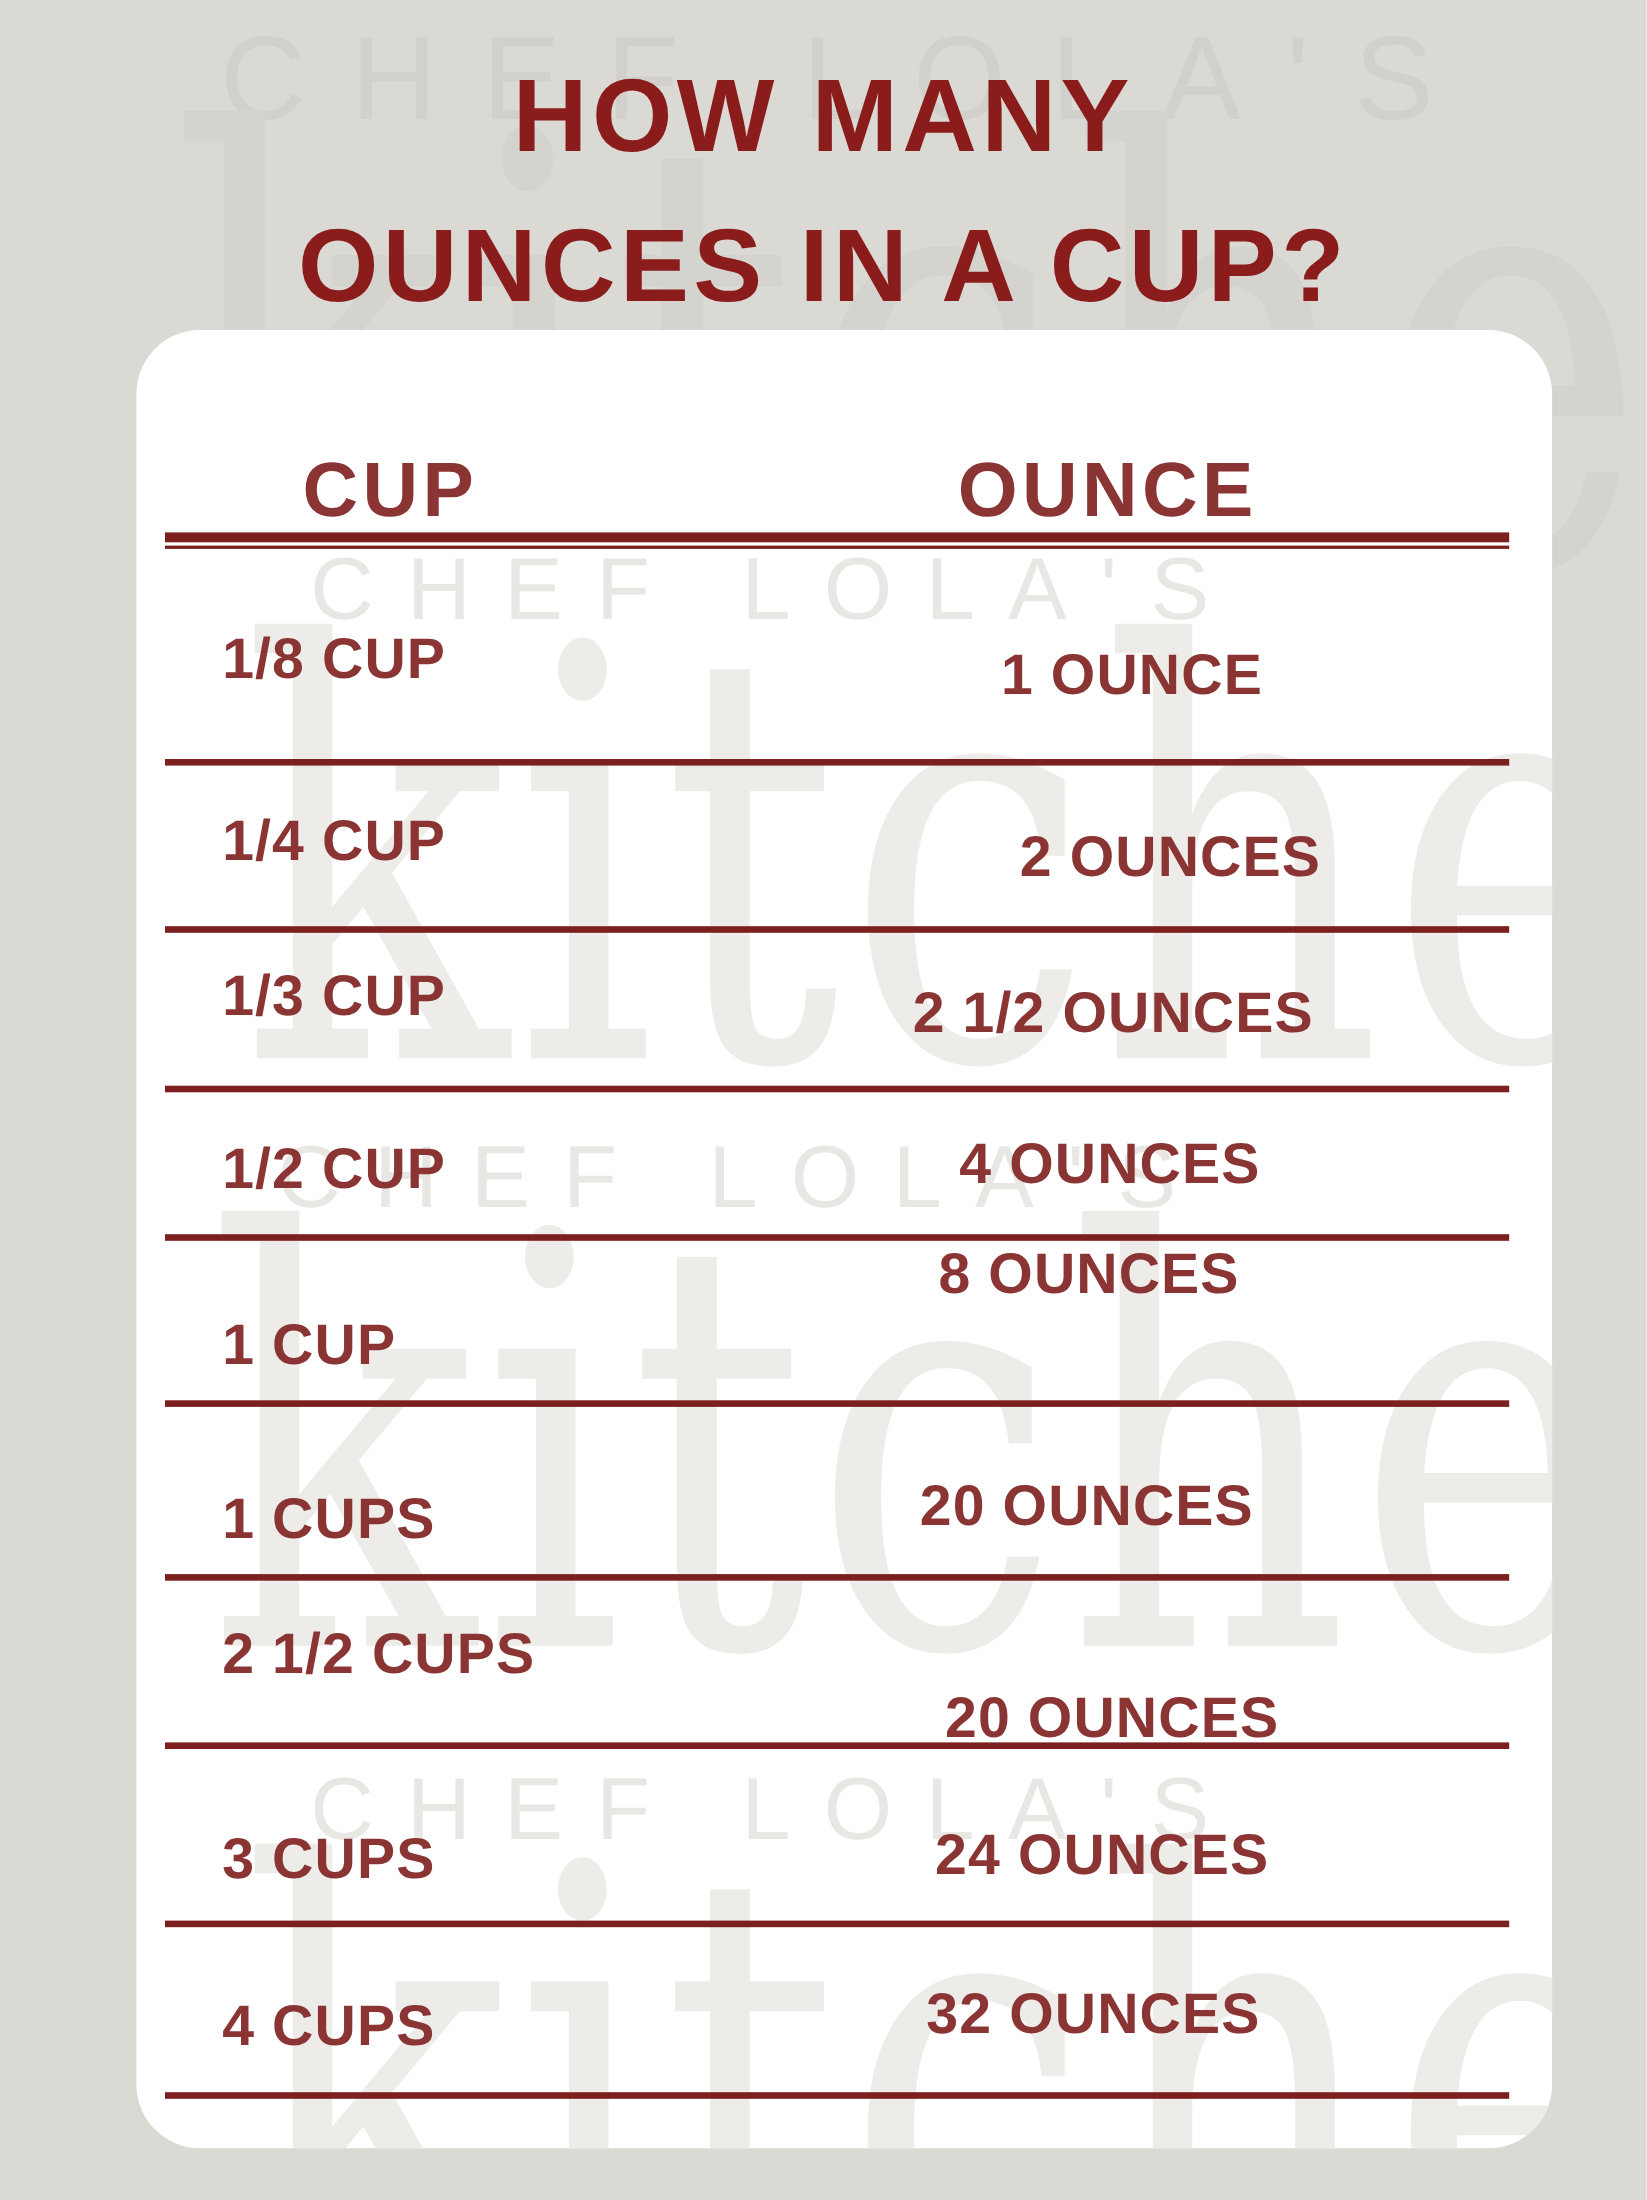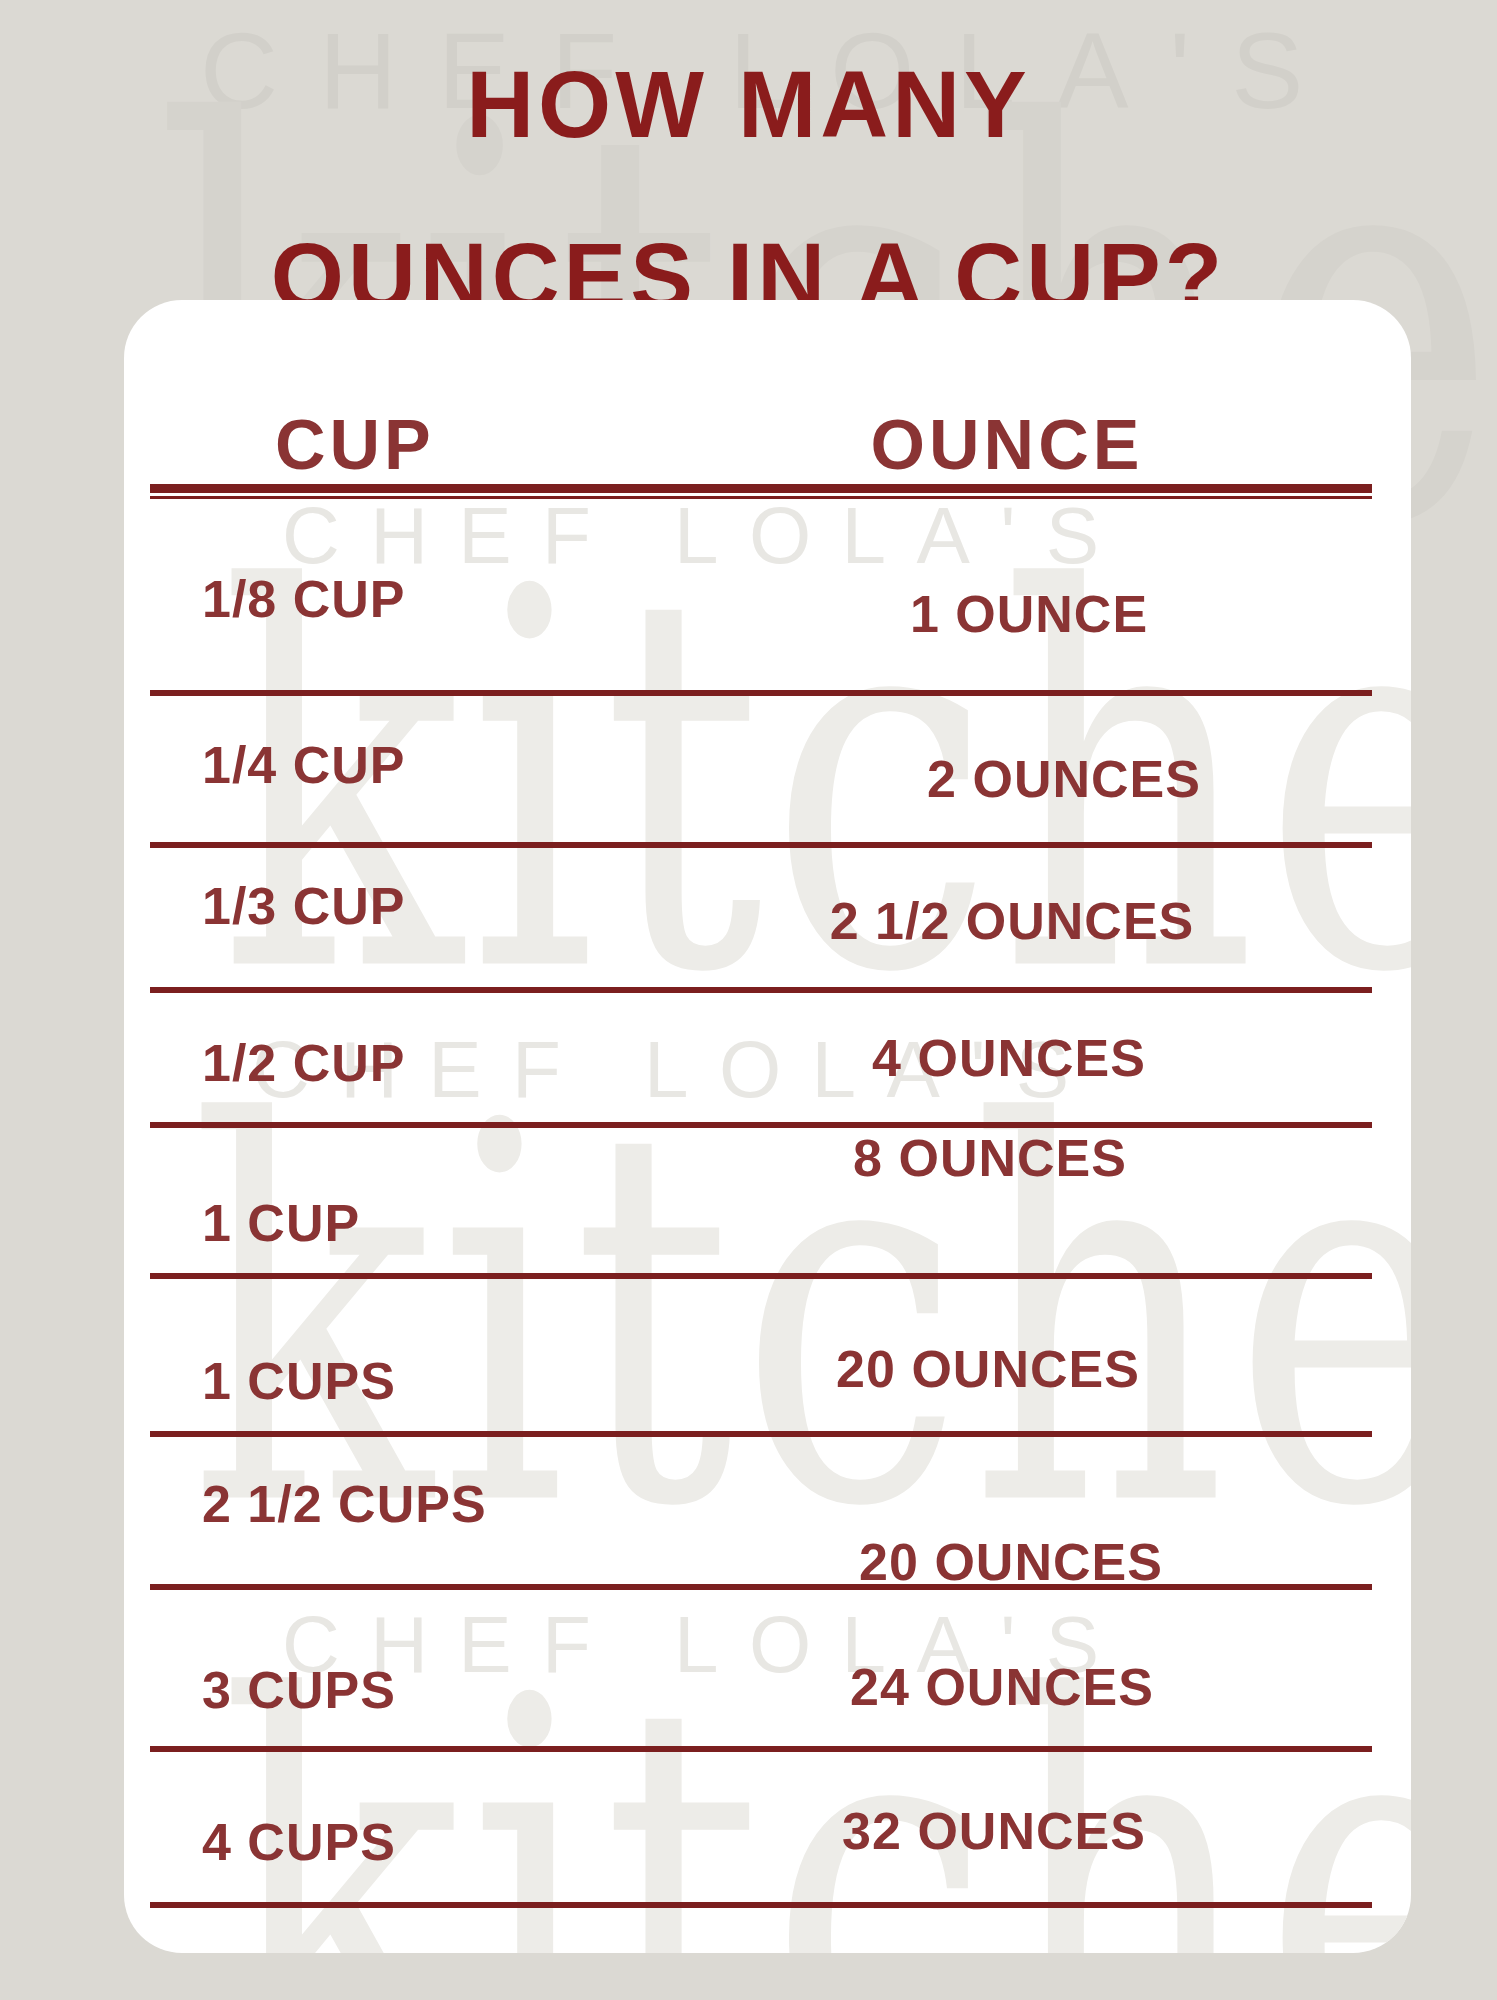--- a/index.html
+++ b/index.html
@@ -37,21 +37,21 @@
   .title-line{
     position:absolute;left:0;width:100%;
     text-align:center;
     font-weight:900;
     font-size:94px;
     letter-spacing:4px;
     color:#8a1c1c;
     line-height:1;
   }
   .title-line.l1{top:58px;}
-  .title-line.l2{top:195px;margin-top:35px;}
+  .title-line.l2{top:195px;}
   
   .card{
     position:absolute;
     left:124px;top:300px;
     width:1287px;height:1653px;
     background:#ffffff;
     border-radius:58px;
     overflow:hidden;
   }
   .card-content{position:absolute;inset:0;z-index:2;}

